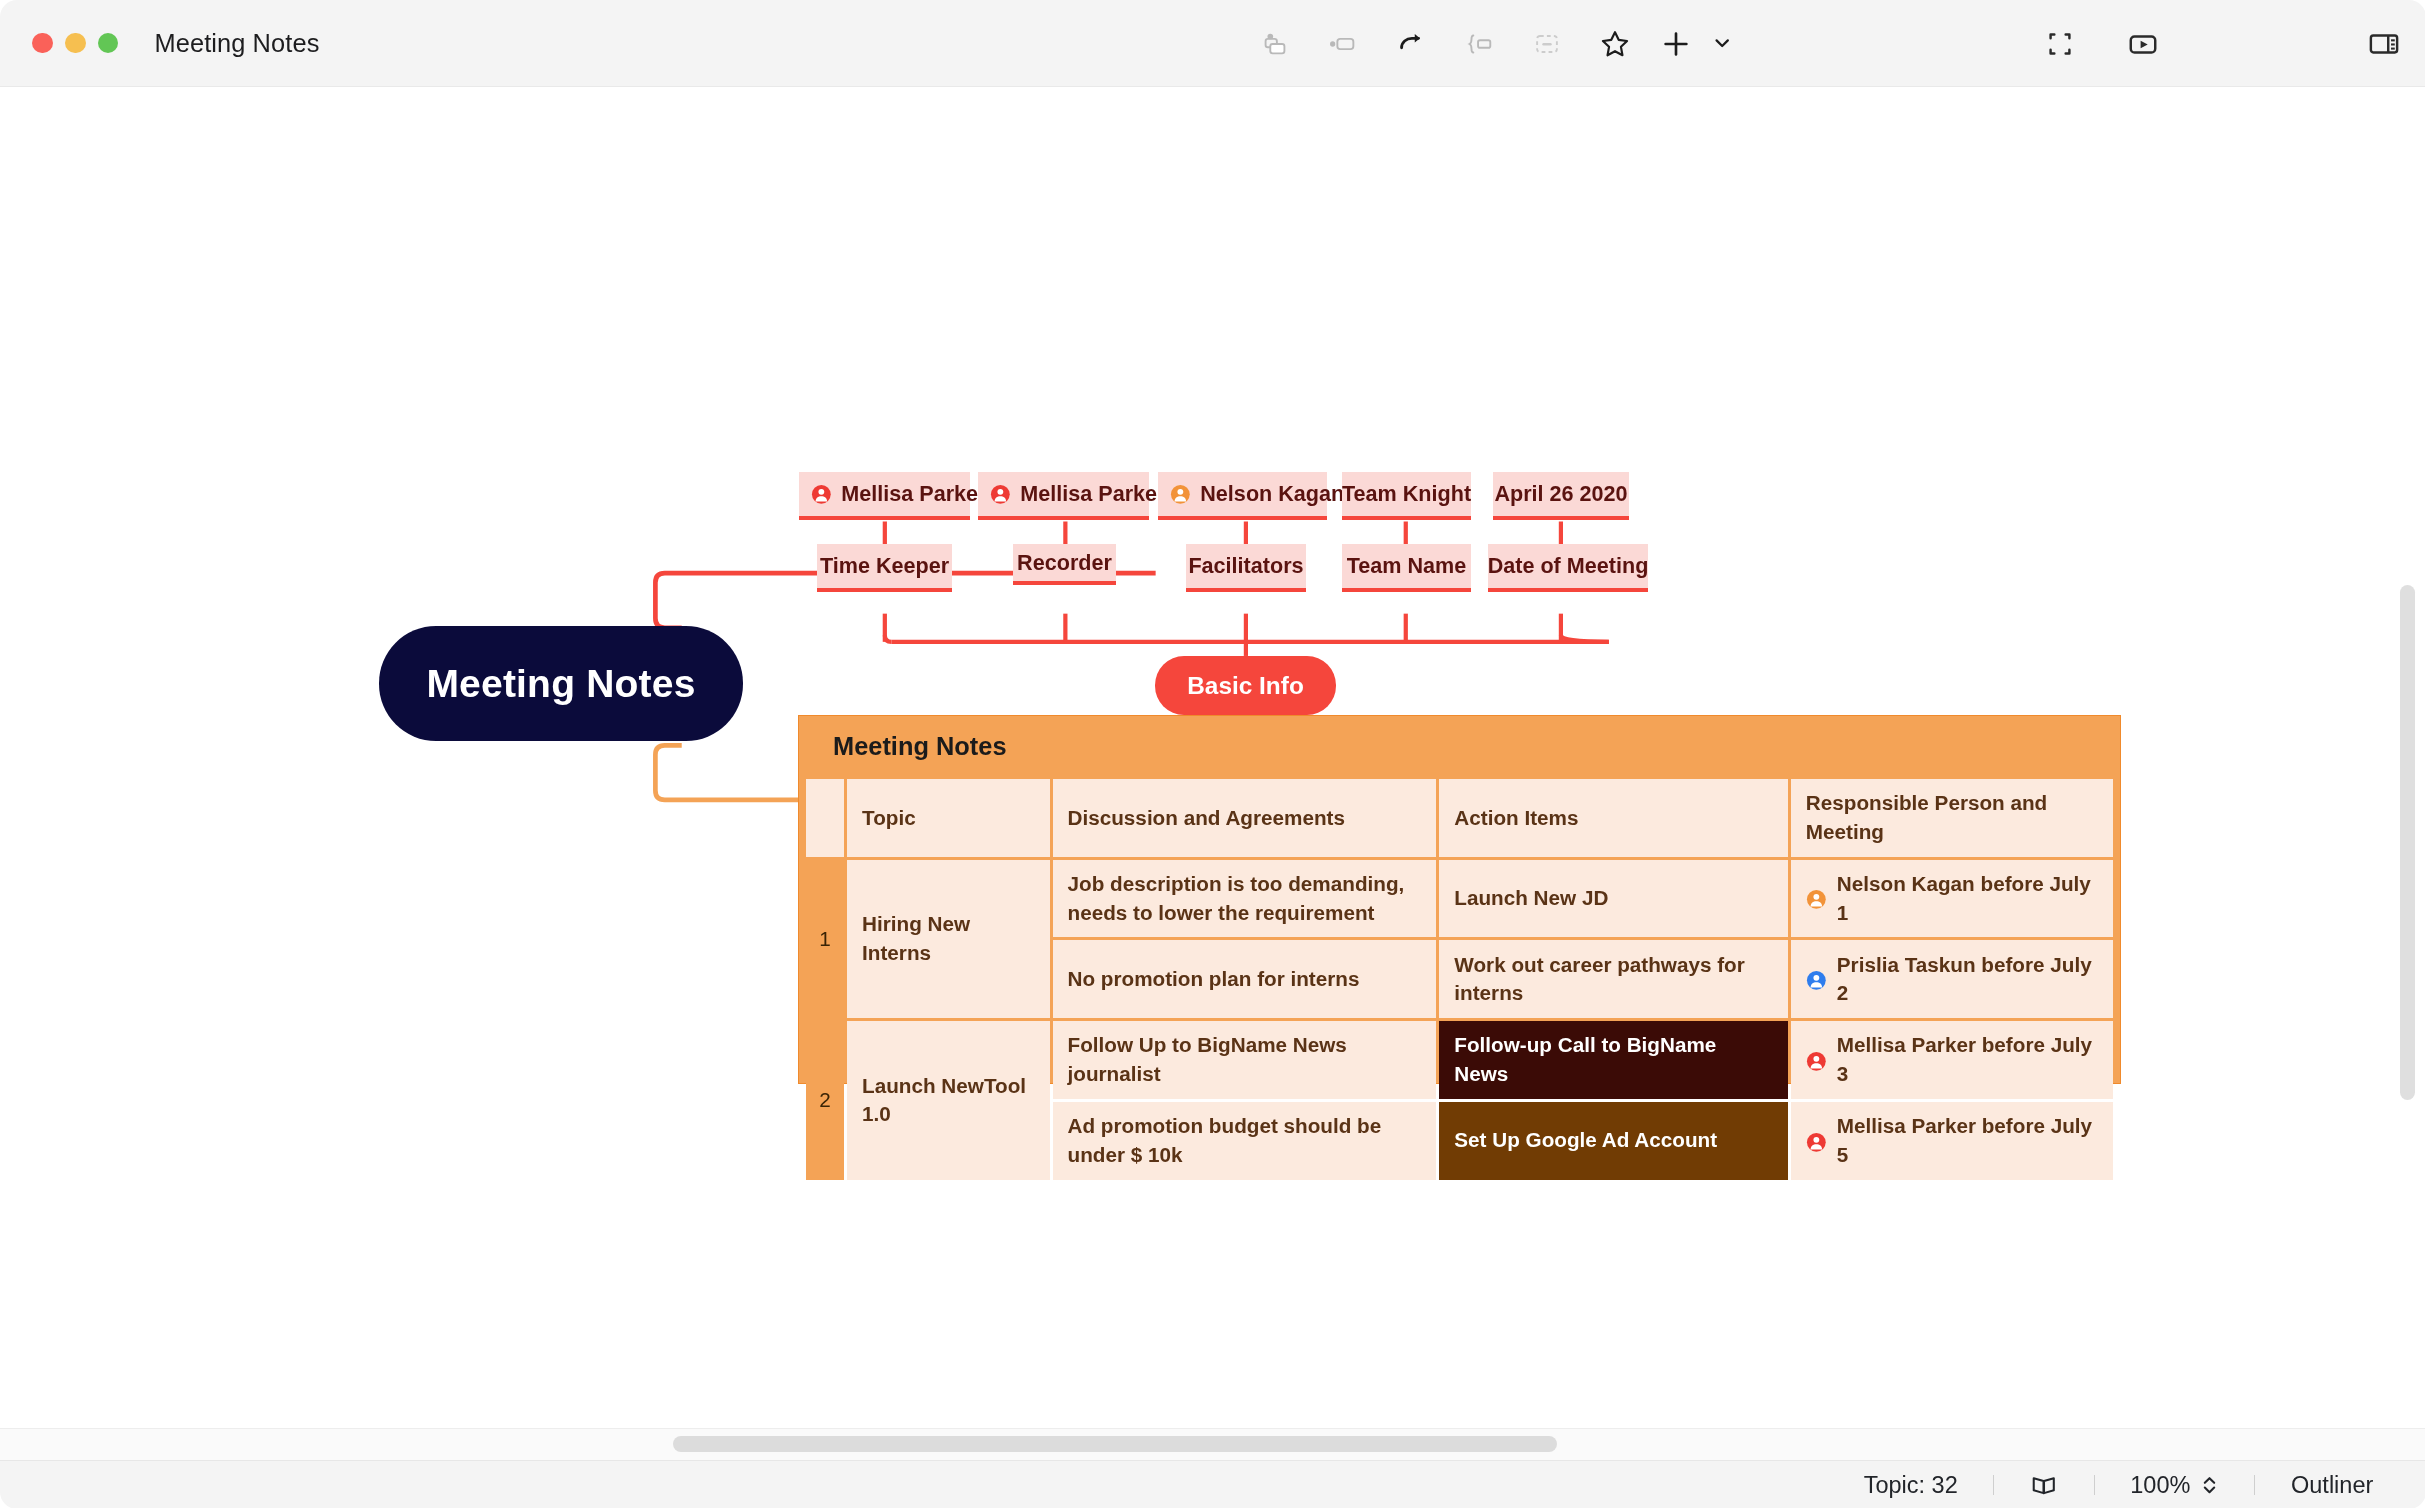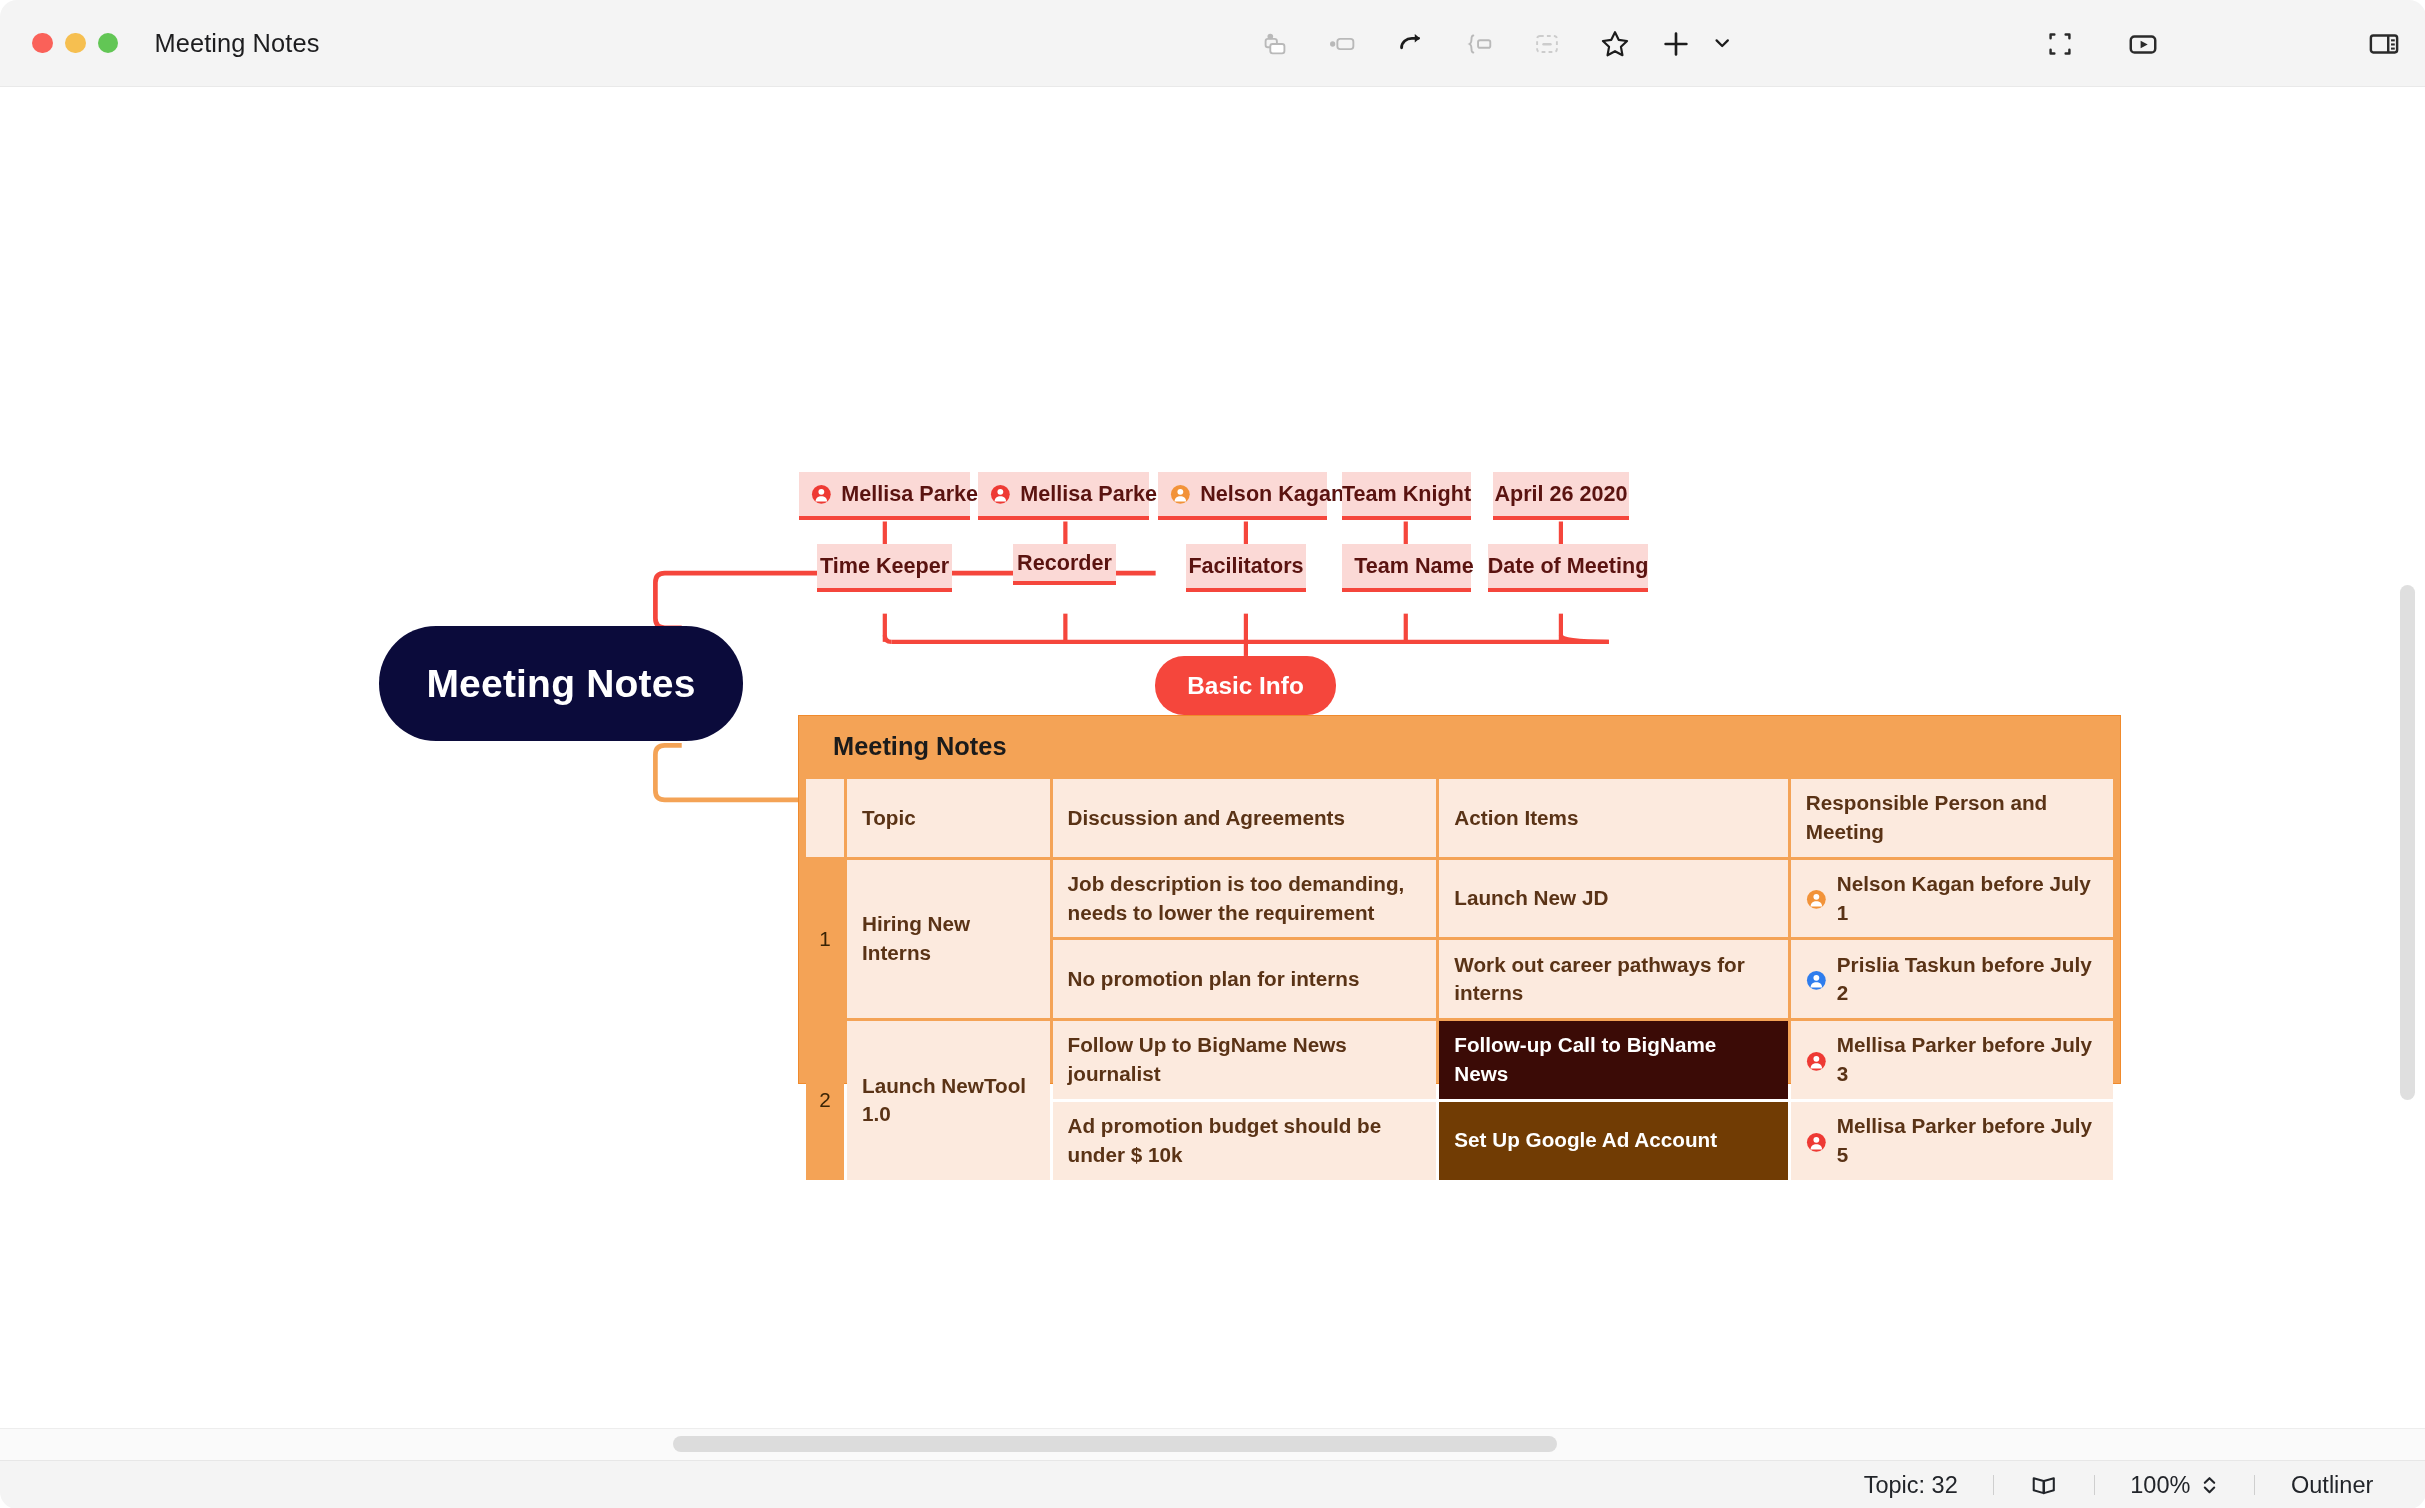--- a/index.html
+++ b/index.html
@@ -369,21 +369,21 @@
 
     <div class="pbox" style="left:817px; top:457px; width:135px; height:48px; justify-content:center;">
       <span>Time Keeper</span>
     </div>
     <div class="pbox" style="left:1013px; top:457px; width:103px; height:41px; justify-content:center;">
       <span>Recorder</span>
     </div>
     <div class="pbox" style="left:1186px; top:457px; width:120px; height:48px; justify-content:center;">
       <span>Facilitators</span>
     </div>
-    <div class="pbox" style="left:1342px; top:457px; width:129px; height:48px; justify-content:flex-start;">
+    <div class="pbox" style="left:1342px; top:457px; width:129px; height:48px; justify-content:center;">
       <span>Team Name</span>
     </div>
     <div class="pbox" style="left:1488px; top:457px; width:160px; height:48px; justify-content:center;">
       <span>Date of Meeting</span>
     </div>
 
     <div class="sheet">
       <div class="sheet-title">Meeting Notes</div>
 
       <table class="mt">

